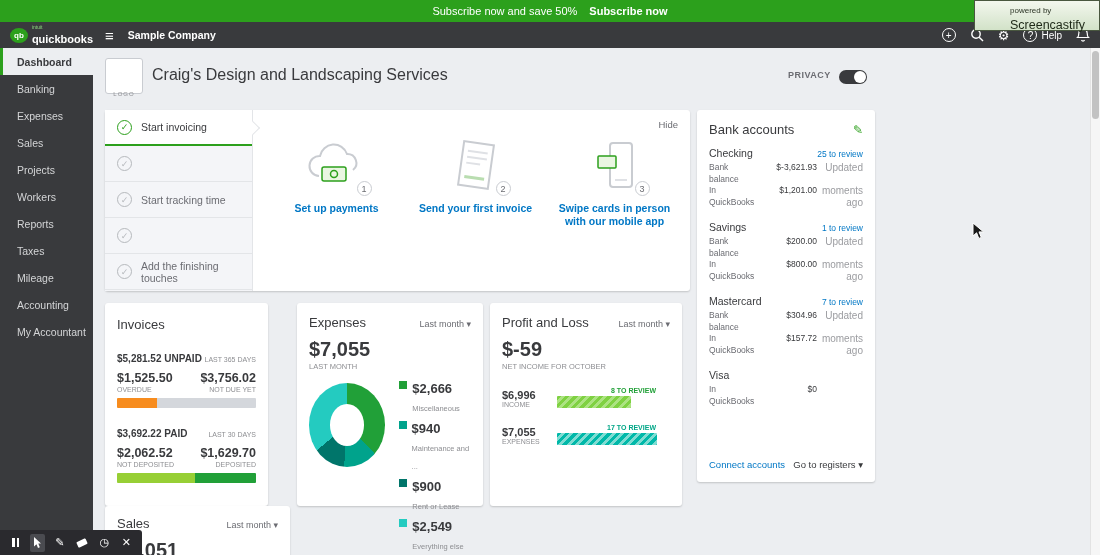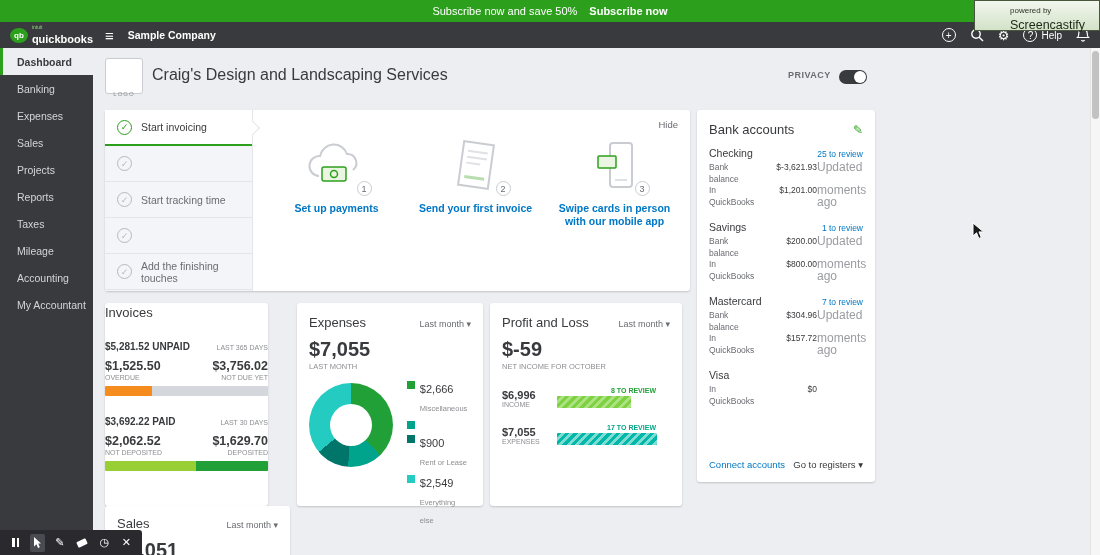--- a/index.html
+++ b/index.html
@@ -68,48 +68,48 @@
   
   .bank{left:697px;top:110px;width:178px;height:372px;padding:12px;display:flex;flex-direction:column}
   .bank-head{display:flex;justify-content:space-between;align-items:center;margin-bottom:10px}
   .pencil{color:#2ca01c;font-size:12px;cursor:pointer}
   .acct{margin-bottom:13px}
   .acct-head{display:flex;justify-content:space-between;align-items:baseline;margin-bottom:3px}
   .acct-name{font-size:10.5px;color:#393a3d}
   .acct-review{font-size:8.5px;color:#0077c5;cursor:pointer}
   .acct-row{display:grid;grid-template-columns:1fr 58px 46px;font-size:8.5px;color:#6b6c72;line-height:11.5px}
   .acct-row .v{text-align:right;color:#393a3d}
-  .acct-row .n{font-size:12px;color:#9b9ca0}
+  .acct-row .n{text-align:right;font-size:10px;color:#9b9ca0}
   .bank-foot{margin-top:auto;display:flex;justify-content:space-between;align-items:center}
   .connect{font-size:9.5px;color:#0077c5;cursor:pointer}
   .registers{font-size:9.5px;color:#393a3d;cursor:pointer}
 
   
-  .invoices{left:105px;top:303px;width:163px;height:203px;}
+  .invoices{left:105px;top:303px;width:163px;height:203px;padding:12px}
   .inv-line{display:flex;justify-content:space-between;align-items:baseline;margin-top:20px}
   .inv-line .big{font-size:10px;font-weight:bold}
   .inv-line .per{font-size:7px;color:#8d8e92}
   .inv-amts{display:flex;justify-content:space-between;margin-top:7px;font-size:12.5px;font-weight:bold}
   .inv-lbls{display:flex;justify-content:space-between;font-size:7px;color:#8d8e92;margin-top:1px}
   .inv-bar{display:flex;height:10px;margin-top:5px;border-radius:1px;overflow:hidden}
   .inv-bar .segA{height:100%}
   .inv-bar .segB{flex:1;height:100%}
 
   
   .expenses{left:297px;top:303px;width:186px;height:203px;padding:12px}
   .card-top{display:flex;justify-content:space-between;align-items:baseline}
   .bignum{font-size:20px;font-weight:bold;margin-top:8px}
   .bigsub{font-size:7.5px;color:#8d8e92;margin-top:1px}
   .exp-body{display:flex;margin-top:12px;gap:14px}
   .donut{position:relative;width:84px;height:84px;border-radius:50%}
   .donut::after{content:"";position:absolute;inset:21px;background:#fff;border-radius:50%}
   .legend{display:flex;flex-direction:column;gap:4px;margin-top:-4px}
   .leg-item{display:flex;gap:5px}
   .swatch{width:8px;height:8px;margin-top:2px}
-  .leg-amt{font-size:11px;font-weight:normal;line-height:1.1}
+  .leg-amt{font-size:13px;font-weight:bold;line-height:1.1}
   .leg-cat{font-size:7.5px;color:#8d8e92}
 
   
   .pl{left:490px;top:303px;width:192px;height:203px;padding:12px}
   .pl-row{display:flex;margin-top:16px;align-items:flex-end}
   .pl-left{width:55px}
   .pl-amt{font-size:11px;font-weight:bold}
   .pl-lbl{font-size:7px;color:#8d8e92}
   .pl-right{flex:1;display:flex;flex-direction:column}
   .pl-review{font-size:7px;font-weight:bold;text-align:right;padding-right:14px;margin-bottom:2px}
@@ -199,20 +199,23 @@
   <div class="side-item">
       <span>Expenses</span>
     </div>
   <div class="side-item">
       <span>Sales</span>
     </div>
   <div class="side-item">
       <span>Projects</span>
     </div>
   <div class="side-item">
+      <span>Workers</span>
+    </div>
+  <div class="side-item">
       <span>Reports</span>
     </div>
   <div class="side-item">
       <span>Taxes</span>
     </div>
   <div class="side-item">
       <span>Mileage</span>
     </div>
   <div class="side-item">
       <span>Accounting</span>
@@ -418,20 +421,21 @@
   <div class="bigsub">LAST MONTH</div>
   <div class="exp-body">
     <div class="donut" style="background: conic-gradient(rgb(33, 160, 56) 0deg, rgb(33, 160, 56) 136.04deg, rgb(0, 163, 140) 136.04deg, rgb(0, 163, 140) 184.006deg, rgb(0, 117, 106) 184.006deg, rgb(0, 117, 106) 229.931deg, rgb(36, 203, 192) 229.931deg, rgb(36, 203, 192) 360deg);"></div>
     <div class="legend">
       <div class="leg-item">
         <span class="swatch" style="background: rgb(33, 160, 56);"></span>
         <span><span class="leg-amt">$2,666</span><br><span class="leg-cat">Miscellaneous</span></span>
       </div>
       <div class="leg-item">
         <span class="swatch" style="background: rgb(0, 163, 140);"></span>
+        <span><span class="leg-amt">$940</span><br><span class="leg-cat">Maintenance and ...</span></span>
       </div>
       <div class="leg-item">
         <span class="swatch" style="background: rgb(0, 117, 106);"></span>
         <span><span class="leg-amt">$900</span><br><span class="leg-cat">Rent or Lease</span></span>
       </div>
       <div class="leg-item">
         <span class="swatch" style="background: rgb(36, 203, 192);"></span>
         <span><span class="leg-amt">$2,549</span><br><span class="leg-cat">Everything else</span></span>
       </div>
     </div>

